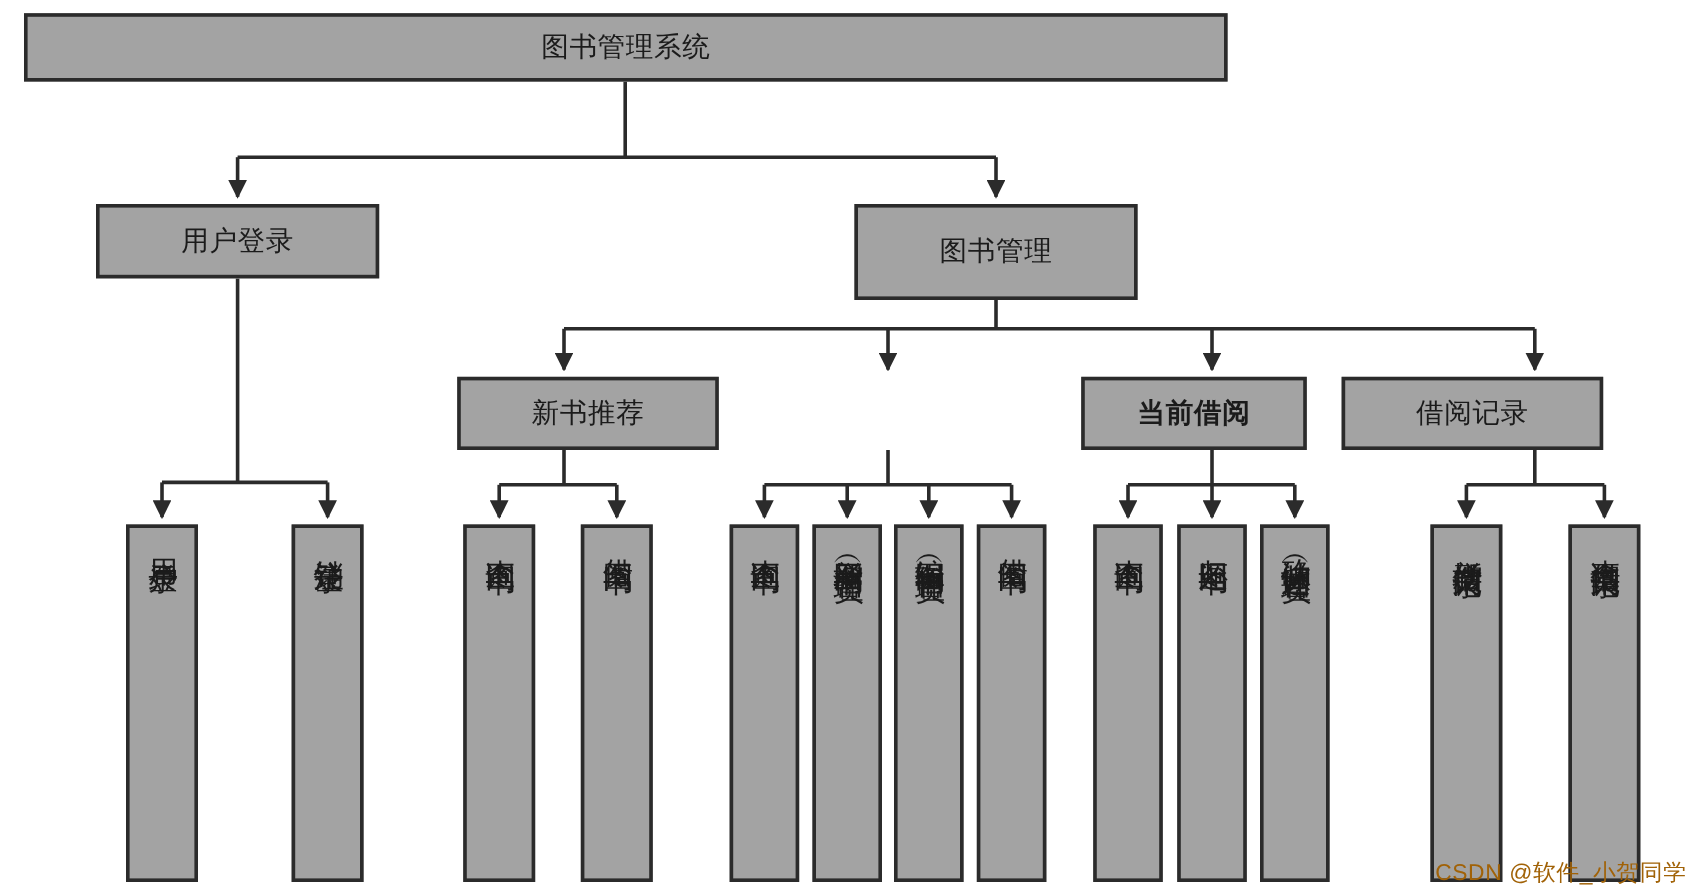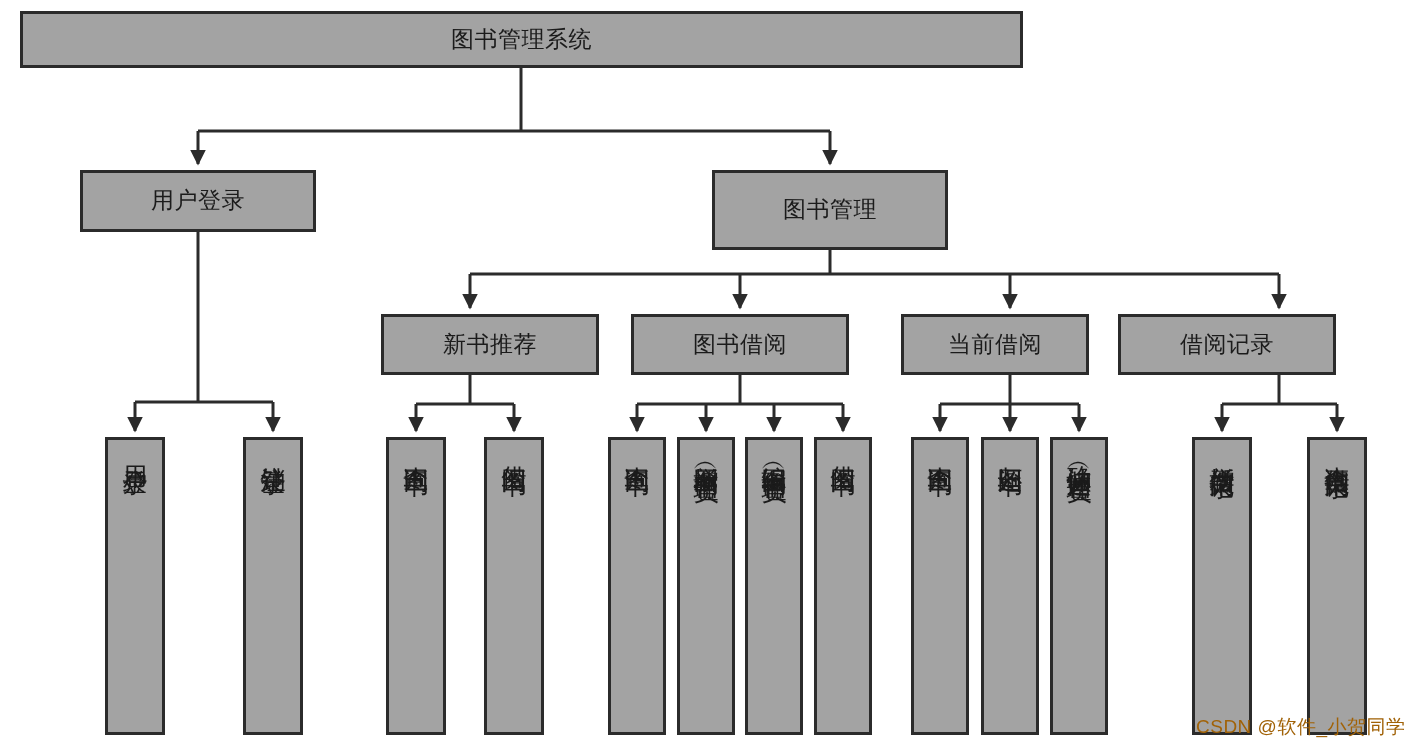--- a/index.html
+++ b/index.html
@@ -130,24 +130,21 @@
   <div class="node horiz" id="node-l2-0" style="left: 80px; top: 170px; width: 236px; height: 62px;">
     <span class="label">用户登录</span>
   </div>
   <div class="node horiz" id="node-l2-1" style="left: 712px; top: 170px; width: 236px; height: 80px;">
     <span class="label">图书管理</span>
   </div>
 
   <div class="node horiz" id="node-l3-0" style="left: 361px; top: 314px; width: 218px; height: 61px; margin-left: 20px;">
     <span class="label">新书推荐</span>
   </div>
-  <div class="node horiz" id="node-l3-1" style="left: 631px; top: 314px; width: 218px; height: 61px;">
-    <span class="label">图书借阅</span>
-  </div>
-  <div class="node horiz" id="node-l3-2" style="left: 901px; top: 314px; width: 188px; height: 61px;">
+  <div class="node horiz" id="node-l3-2" style="left: 901px; top: 314px; width: 188px; height: 61px; font-weight: bold;">
     <span class="label">当前借阅</span>
   </div>
   <div class="node horiz" id="node-l3-3" style="left: 1118px; top: 314px; width: 218px; height: 61px;">
     <span class="label">借阅记录</span>
   </div>
 
   <div class="node vert" id="node-leaf-0" style="left: 105px; top: 437px; width: 60px; height: 298px;">
     <span class="label">用户登录</span>
   </div>
   <div class="node vert" id="node-leaf-1" style="left: 243px; top: 437px; width: 60px; height: 298px;">

